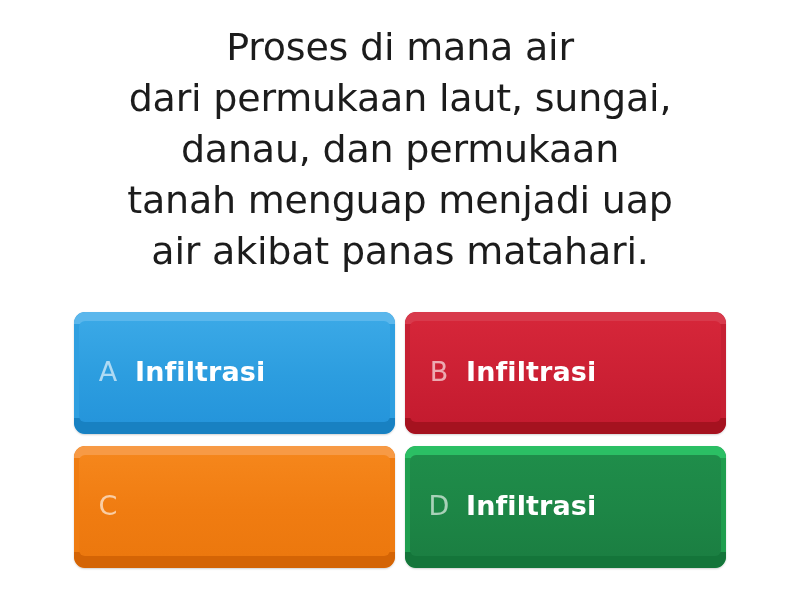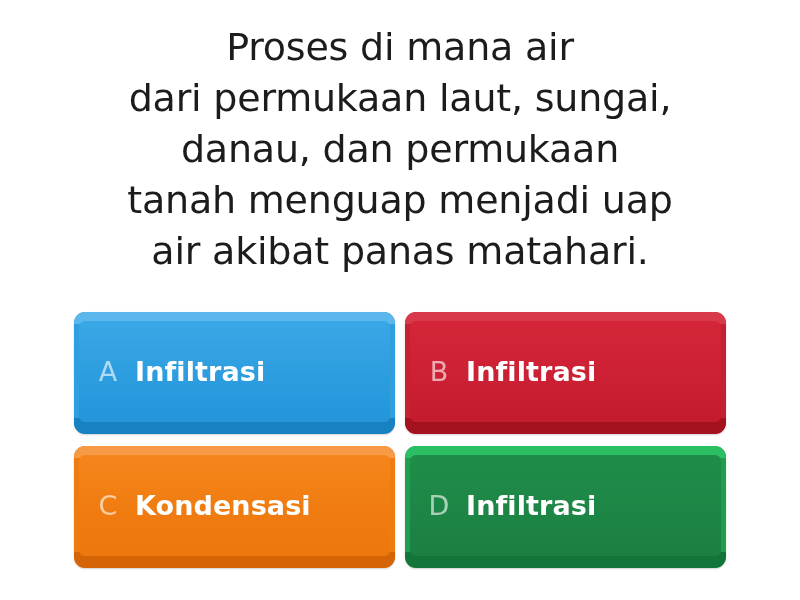--- a/index.html
+++ b/index.html
@@ -176,21 +176,20 @@
         <span class="letter-badge">B</span>
         <span class="answer-label">Infiltrasi</span>
       </span>
     </button>
 
     <button class="answer-btn opt-c">
       <span class="edge-top"></span>
       <span class="edge-bottom"></span>
       <span class="face">
         <span class="letter-badge">C</span>
-        <span class="answer-label">Kondensasi</span>
       </span>
     </button>
 
     <button class="answer-btn opt-d">
       <span class="edge-top"></span>
       <span class="edge-bottom"></span>
       <span class="face">
         <span class="letter-badge">D</span>
         <span class="answer-label">Infiltrasi</span>
       </span>

